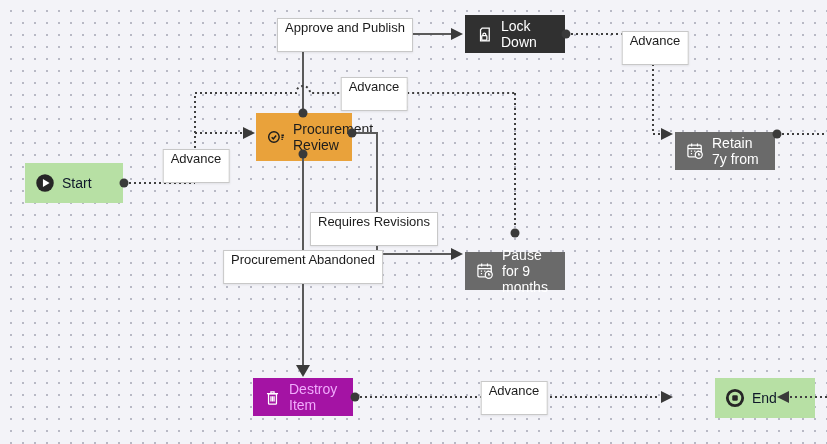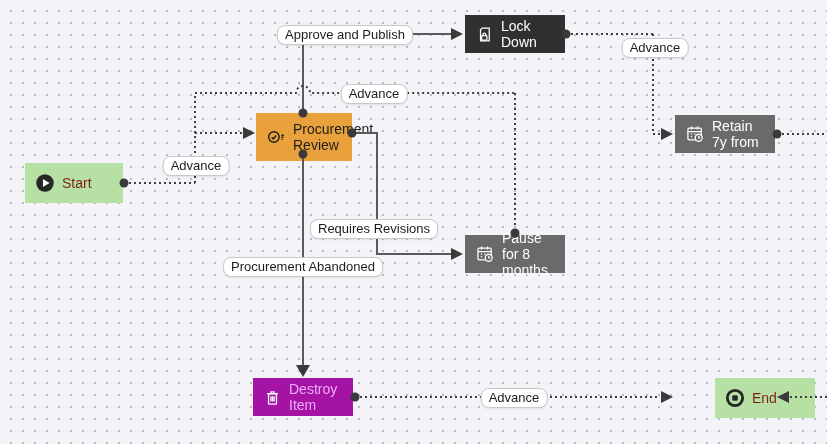--- a/index.html
+++ b/index.html
@@ -10,30 +10,30 @@
     background-image:radial-gradient(circle,#b8b9c5 0.9px,transparent 1.1px);
     background-size:12px 12px;background-position:5px 5px;
   }
   #edges{position:absolute;left:0;top:0;z-index:2;pointer-events:none;}
   .node{
     position:absolute;z-index:1;display:flex;align-items:center;gap:7px;
     padding:0 6px 0 10px;box-sizing:border-box;
     font-size:14px;line-height:1.15;color:#1d1d1d;
   }
   .node .nlabel{display:block;}
-  .node-green{background:#b7e0a4;color:#7f1d1d;}
+  .node-green{background:#b7e0a4;color:#0f172a;}
   .node-orange{background:#e9a23b;color:#1d1d1d;}
   .node-dark{background:#303030;color:#ffffff;}
-  .node-gray{background:#6a6a6a;color:#ffffff;}
+  .node-gray{background:#6a6a6a;color:#ffffff;margin-top:17px;}
   .node-purple{background:#a413a4;color:#f0abfc;}
   .node .icon{flex:0 0 auto;display:flex;align-items:center;}
   .edge-label{
     position:absolute;z-index:3;transform:translate(-50%,-50%);
-    background:#ffffff;border:1px solid #c8c8c8;border-radius:8px;
-    padding:1px 7px 2px;font-size:13px;color:#1c1c1c;white-space:nowrap;
+    background:#ffffff;border:1px solid #c8c8c8;border-radius:0;
+    padding:1px 7px 16px;font-size:13px;color:#1c1c1c;white-space:nowrap;
     box-shadow:0 1px 2px rgba(0,0,0,0.08);
   }
 </style>
 </head>
 <body>
 
 <div id="canvas">
 
   <svg id="edges" width="827" height="444" viewBox="0 0 827 444">
 
@@ -136,21 +136,21 @@
 
   <div class="node node-gray" style="left:465px;top:235px;width:100px;height:38px;">
     <span class="icon">
       <svg width="20" height="20" viewBox="0 0 24 24" fill="none" stroke="#ffffff" stroke-width="1.5">
         <rect x="3.5" y="5" width="16" height="14" rx="1.5"></rect>
         <path d="M3.5 9 H19.5 M8 3 V6.5 M15 3 V6.5 M7 12 H8.5 M11 12 H12.5 M15 12 H16.5 M7 15 H8.5"></path>
         <circle cx="16.5" cy="16.5" r="4.2" fill="#6a6a6a"></circle>
         <path d="M16.5 14.5 V16.7 H18.3"></path>
       </svg>
     </span>
-    <span class="nlabel">Pause for 8 months</span>
+    <span class="nlabel">Pause for 9 months</span>
   </div>
 
   <div class="node node-purple" style="left:253px;top:378px;width:100px;height:38px;">
     <span class="icon">
       <svg width="19" height="19" viewBox="0 0 24 24" fill="none" stroke="#ffffff" stroke-width="1.6">
         <path d="M5 7 H19 M10 7 V5 H14 V7"></path>
         <path d="M7 7.5 H17 V19.5 a1 1 0 0 1 -1 1 H8 a1 1 0 0 1 -1 -1 Z"></path>
         <path d="M10 10.5 V17 M12 10.5 V17 M14 10.5 V17"></path>
       </svg>
     </span>

